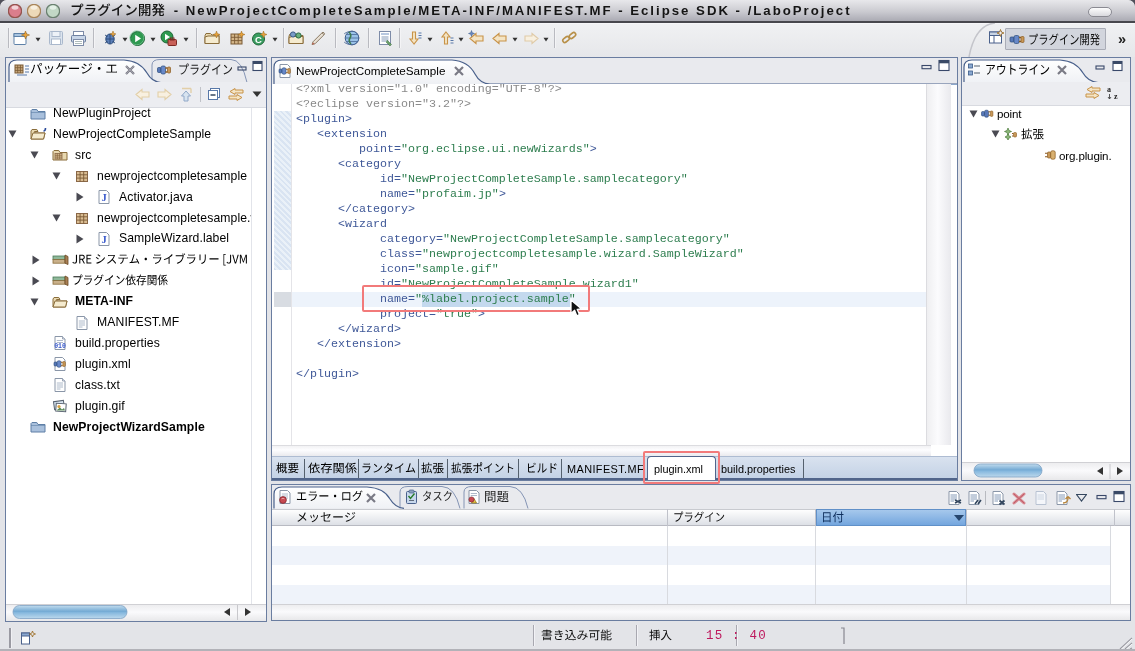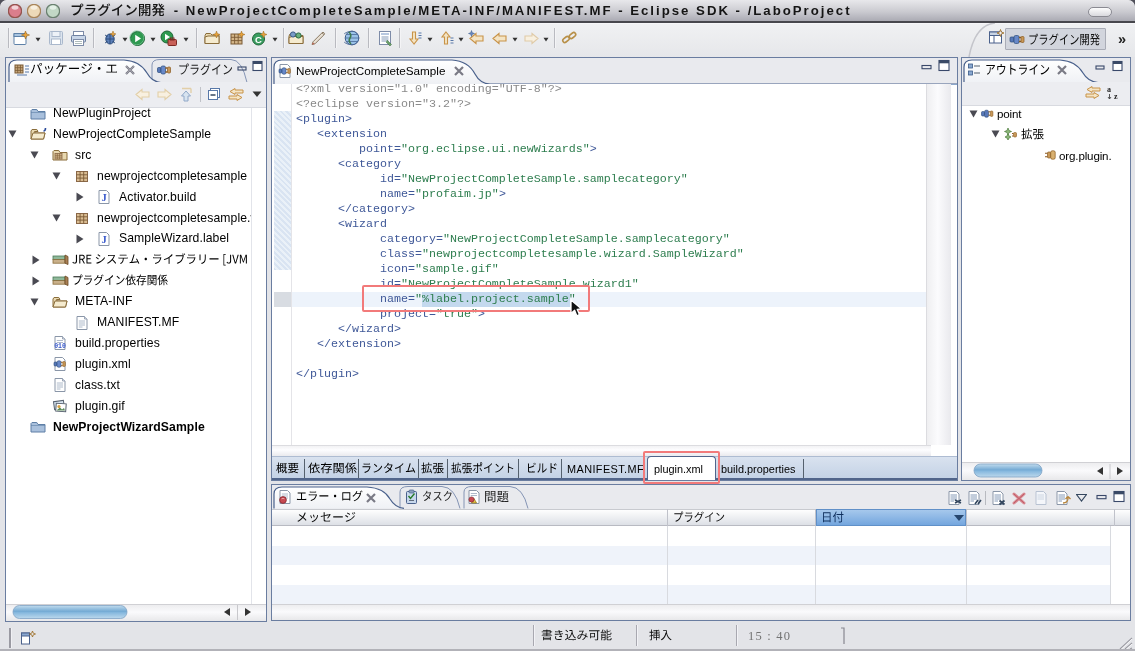--- a/index.html
+++ b/index.html
@@ -270,21 +270,21 @@
       <path d="M2.5 6.8 H13.5 M2.5 10.1 H13.5 M6.1 3.5 V13.5 M9.7 3.5 V13.5" stroke="#7A5A34" stroke-width="0.9"></path>
     </svg>
     <div style="position:absolute;left:97px;top:168.7px;font-family:Liberation Sans,sans-serif;font-size:12.2px;color:#000;font-weight:400;letter-spacing:0.1px;white-space:pre">newprojectcompletesample</div>
     <svg style="position:absolute;left:76px;top:192.1px" width="8" height="10" viewBox="0 0 8 10">
       <path d="M0.5 0.5 L7.5 5 L0.5 9.5 Z" fill="#4A4A52"></path>
     </svg>
     <svg style="position:absolute;left:96px;top:189.1px" width="16" height="16" viewBox="0 0 16 16">
       <path d="M3 1.5 L10.5 1.5 L13 4 L13 14.5 L3 14.5 Z" fill="#fff" stroke="#8A96A8"></path>
       <text x="8" y="12" font-family="Liberation Serif" font-size="10.5" font-weight="bold" fill="#3A5ACC" text-anchor="middle">J</text>
     </svg>
-    <div style="position:absolute;left:119px;top:189.6px;font-family:Liberation Sans,sans-serif;font-size:12.2px;color:#000;font-weight:400;letter-spacing:0.1px;white-space:pre">Activator.build</div>
+    <div style="position:absolute;left:119px;top:189.6px;font-family:Liberation Sans,sans-serif;font-size:12.2px;color:#000;font-weight:400;letter-spacing:0.1px;white-space:pre">Activator.java</div>
     <svg style="position:absolute;left:52px;top:214.0px" width="9" height="8" viewBox="0 0 9 8">
       <path d="M0.5 0.5 L8.5 0.5 L4.5 7.5 Z" fill="#4A4A52"></path>
     </svg>
     <svg style="position:absolute;left:74px;top:210.0px" width="16" height="16" viewBox="0 0 16 16">
       <rect x="2.5" y="3.5" width="11" height="10" fill="#D9BC92" stroke="#8A6848"></rect>
       <path d="M2.5 6.8 H13.5 M2.5 10.1 H13.5 M6.1 3.5 V13.5 M9.7 3.5 V13.5" stroke="#7A5A34" stroke-width="0.9"></path>
     </svg>
     <div style="position:absolute;left:97px;top:210.5px;font-family:Liberation Sans,sans-serif;font-size:12.2px;color:#000;font-weight:400;letter-spacing:0.1px;white-space:pre">newprojectcompletesample.w</div>
     <svg style="position:absolute;left:76px;top:233.89999999999998px" width="8" height="10" viewBox="0 0 8 10">
       <path d="M0.5 0.5 L7.5 5 L0.5 9.5 Z" fill="#4A4A52"></path>
@@ -316,21 +316,21 @@
     <svg style="position:absolute;left:72px;top:273.7px" width="96.0" height="13" viewBox="0 -10.74 109.80 13.42" preserveAspectRatio="none">
       <path d="M9.8 -8.8C9.8 -9.2 10.2 -9.6 10.6 -9.6C11.1 -9.6 11.4 -9.2 11.4 -8.8C11.4 -8.3 11.1 -8.0 10.6 -8.0C10.2 -8.0 9.8 -8.3 9.8 -8.8ZM9.3 -8.8C9.3 -8.6 9.3 -8.5 9.3 -8.4L8.9 -8.4C8.4 -8.4 3.5 -8.4 2.8 -8.4C2.4 -8.4 1.9 -8.4 1.6 -8.4V-7.4C1.9 -7.4 2.3 -7.4 2.8 -7.4C3.5 -7.4 8.3 -7.4 9.0 -7.4C8.9 -6.2 8.3 -4.5 7.4 -3.4C6.4 -2.1 5.1 -1.1 2.7 -0.5L3.5 0.4C5.8 -0.3 7.2 -1.4 8.3 -2.8C9.3 -4.1 9.9 -6.1 10.1 -7.3L10.2 -7.5C10.3 -7.4 10.5 -7.4 10.6 -7.4C11.4 -7.4 12.0 -8.0 12.0 -8.8C12.0 -9.5 11.4 -10.1 10.6 -10.1C9.9 -10.1 9.3 -9.5 9.3 -8.8Z M15.0 -9.1V-8.1C15.3 -8.1 15.7 -8.1 16.1 -8.1C16.8 -8.1 20.2 -8.1 20.9 -8.1C21.3 -8.1 21.7 -8.1 22.0 -8.1V-9.1C21.7 -9.0 21.3 -9.0 20.9 -9.0C20.2 -9.0 16.8 -9.0 16.1 -9.0C15.7 -9.0 15.3 -9.0 15.0 -9.1ZM22.9 -5.9 22.2 -6.3C22.1 -6.2 21.8 -6.2 21.5 -6.2C20.9 -6.2 15.7 -6.2 15.1 -6.2C14.8 -6.2 14.4 -6.2 13.9 -6.3V-5.3C14.4 -5.3 14.8 -5.3 15.1 -5.3C15.8 -5.3 21.0 -5.3 21.6 -5.3C21.4 -4.4 20.9 -3.4 20.1 -2.6C19.1 -1.5 17.6 -0.7 15.8 -0.4L16.6 0.5C18.2 0.1 19.7 -0.6 21.0 -2.0C21.9 -3.0 22.4 -4.3 22.8 -5.5C22.8 -5.6 22.9 -5.8 22.9 -5.9Z M33.7 -9.8 33.1 -9.5C33.4 -9.0 33.8 -8.3 34.1 -7.8L34.7 -8.1C34.5 -8.6 34.0 -9.3 33.7 -9.8ZM35.1 -10.2 34.4 -10.0C34.8 -9.5 35.2 -8.8 35.4 -8.3L36.1 -8.6C35.9 -9.0 35.4 -9.8 35.1 -10.2ZM30.5 -9.2 29.3 -9.6C29.3 -9.2 29.1 -8.8 29.0 -8.6C28.4 -7.5 27.2 -5.7 25.1 -4.5L26.0 -3.8C27.3 -4.7 28.3 -5.8 29.1 -6.8H33.2C32.9 -5.7 32.2 -4.1 31.2 -3.0C30.1 -1.7 28.6 -0.6 26.4 0.0L27.2 0.8C29.5 -0.0 31.0 -1.1 32.1 -2.5C33.2 -3.8 33.9 -5.5 34.3 -6.7C34.3 -6.9 34.4 -7.2 34.5 -7.3L33.7 -7.8C33.5 -7.7 33.3 -7.7 32.9 -7.7H29.6L29.9 -8.2C30.0 -8.4 30.3 -8.9 30.5 -9.2Z M37.6 -4.4 38.1 -3.5C39.8 -4.0 41.5 -4.7 42.8 -5.4V-0.9C42.8 -0.5 42.7 0.1 42.7 0.4H43.9C43.9 0.1 43.8 -0.5 43.8 -0.9V-6.1C45.1 -6.9 46.2 -7.8 47.1 -8.8L46.3 -9.6C45.5 -8.5 44.2 -7.5 43.0 -6.7C41.6 -5.8 39.8 -5.0 37.6 -4.4Z M51.6 -8.9 50.9 -8.2C51.8 -7.6 53.3 -6.3 53.9 -5.6L54.7 -6.4C54.0 -7.1 52.4 -8.4 51.6 -8.9ZM50.5 -0.8 51.2 0.2C53.2 -0.1 54.7 -0.9 56.0 -1.7C57.8 -2.8 59.2 -4.5 60.1 -6.0L59.5 -7.0C58.8 -5.5 57.3 -3.7 55.4 -2.5C54.2 -1.8 52.7 -1.1 50.5 -0.8Z M72.0 -6.0C71.5 -5.4 70.6 -4.7 69.9 -4.1C69.6 -5.1 69.3 -6.1 69.2 -7.1H72.5V-8.0H69.0V-10.1H68.1V-8.0H64.4V-7.1H67.7C66.8 -5.7 65.4 -4.5 63.9 -3.7C64.1 -3.5 64.4 -3.1 64.6 -2.9C65.1 -3.2 65.6 -3.6 66.1 -4.0V-0.4L64.6 -0.1L64.8 0.8C66.2 0.5 68.1 0.0 69.8 -0.4L69.7 -1.2L67.0 -0.6V-4.8C67.5 -5.3 68.0 -6.0 68.4 -6.6C69.0 -3.2 70.1 -0.5 72.3 0.9C72.5 0.6 72.8 0.3 73.0 0.1C71.7 -0.6 70.8 -1.8 70.2 -3.4C71.0 -3.9 71.9 -4.7 72.7 -5.3ZM64.3 -10.2C63.6 -8.4 62.4 -6.6 61.2 -5.4C61.3 -5.2 61.6 -4.7 61.7 -4.5C62.1 -4.9 62.6 -5.5 63.0 -6.1V0.9H63.9V-7.4C64.4 -8.2 64.8 -9.1 65.1 -9.9Z M80.7 -4.4V-3.2H77.3V-2.4H80.7V-0.1C80.7 0.0 80.7 0.1 80.4 0.1C80.2 0.1 79.5 0.1 78.7 0.1C78.8 0.4 78.9 0.7 79.0 1.0C80.0 1.0 80.7 1.0 81.1 0.8C81.5 0.7 81.6 0.4 81.6 -0.1V-2.4H84.9V-3.2H81.6V-3.9C82.5 -4.4 83.4 -5.2 84.1 -6.0L83.5 -6.5L83.3 -6.4H78.3V-5.6H82.5C82.1 -5.1 81.6 -4.7 81.1 -4.4ZM77.9 -10.2C77.8 -9.7 77.6 -9.2 77.4 -8.6H74.0V-7.8H77.0C76.2 -6.1 75.1 -4.5 73.6 -3.5C73.7 -3.3 74.0 -2.9 74.1 -2.6C74.6 -3.0 75.1 -3.4 75.5 -3.9V1.0H76.4V-5.0C77.1 -5.8 77.6 -6.8 78.0 -7.8H84.7V-8.6H78.4C78.6 -9.1 78.7 -9.6 78.9 -10.0Z M96.1 -9.7H92.0V-5.7H95.7V-0.1C95.7 0.0 95.6 0.1 95.5 0.1L94.3 0.1C94.4 -0.1 94.6 -0.2 94.7 -0.3C93.4 -0.5 92.5 -1.2 92.0 -2.0H94.7V-2.7H91.8V-2.8V-3.7H94.5V-4.4H93.0L93.7 -5.4L92.8 -5.6C92.7 -5.3 92.5 -4.7 92.2 -4.4H90.7C90.6 -4.7 90.3 -5.2 90.0 -5.6L89.3 -5.4C89.5 -5.1 89.7 -4.7 89.8 -4.4H88.5V-3.7H91.0V-2.8V-2.7H88.3V-2.0H90.8C90.6 -1.4 89.9 -0.7 88.2 -0.2C88.4 -0.0 88.6 0.2 88.7 0.4C90.4 -0.1 91.1 -0.8 91.5 -1.5C92.1 -0.6 93.0 0.1 94.2 0.4L94.3 0.2C94.4 0.4 94.5 0.7 94.5 1.0C95.3 1.0 95.8 1.0 96.1 0.8C96.5 0.7 96.6 0.4 96.6 -0.1V-9.7ZM90.1 -7.5V-6.4H87.4V-7.5ZM90.1 -8.1H87.4V-9.0H90.1ZM95.7 -7.5V-6.4H92.9V-7.5ZM95.7 -8.1H92.9V-9.0H95.7ZM86.5 -9.7V1.0H87.4V-5.8H90.9V-9.7Z M106.7 -2.1C107.4 -1.3 108.2 -0.3 108.5 0.4L109.3 0.0C108.9 -0.7 108.2 -1.7 107.4 -2.4ZM102.8 -2.4C102.4 -1.6 101.7 -0.6 101.0 0.0C101.2 0.1 101.5 0.3 101.7 0.5C102.4 -0.2 103.2 -1.3 103.6 -2.2ZM101.6 -6.7C102.4 -6.2 103.5 -5.4 104.0 -4.8L103.2 -4.0L101.1 -4.0L101.2 -3.1L104.7 -3.2V1.0H105.6V-3.3L108.3 -3.4C108.5 -3.1 108.6 -2.8 108.7 -2.6L109.5 -2.9C109.1 -3.7 108.3 -4.9 107.4 -5.7L106.7 -5.4C107.0 -5.0 107.4 -4.6 107.7 -4.2L104.4 -4.1C105.5 -5.1 106.7 -6.4 107.6 -7.5L106.8 -7.9C106.2 -7.2 105.4 -6.2 104.7 -5.4C104.4 -5.7 103.9 -6.0 103.5 -6.4C104.1 -7.0 104.7 -7.8 105.3 -8.5L105.2 -8.6C106.5 -8.7 107.8 -8.9 108.7 -9.2L108.1 -9.9C106.5 -9.5 103.8 -9.1 101.5 -8.9C101.6 -8.8 101.7 -8.4 101.8 -8.2C102.5 -8.3 103.3 -8.3 104.1 -8.4C103.8 -7.9 103.3 -7.3 102.9 -6.8C102.6 -7.0 102.4 -7.1 102.1 -7.3ZM100.7 -10.2C100.0 -8.3 98.9 -6.5 97.8 -5.2C97.9 -5.0 98.2 -4.6 98.3 -4.3C98.7 -4.8 99.2 -5.4 99.6 -6.0V1.0H100.5V-7.5C100.9 -8.3 101.2 -9.1 101.5 -9.9Z" fill="#000"></path>
     </svg>
     <svg style="position:absolute;left:30px;top:297.6px" width="9" height="8" viewBox="0 0 9 8">
       <path d="M0.5 0.5 L8.5 0.5 L4.5 7.5 Z" fill="#4A4A52"></path>
     </svg>
     <svg style="position:absolute;left:52px;top:293.6px" width="16" height="16" viewBox="0 0 16 16">
       <path d="M1 5 L1 13 L13.5 13 L15 7 L5 7 L4.5 5.5 L8 5.5 L6.8 3.5 L2 3.5 Z" fill="#E8D8B0" stroke="#8A6D3B"></path>
       <path d="M1 13 L3 7 L15 7 L13.5 13 Z" fill="#F5EBCF" stroke="#8A6D3B"></path>
     </svg>
-    <div style="position:absolute;left:75px;top:294.1px;font-family:Liberation Sans,sans-serif;font-size:12.2px;color:#000;font-weight:400;letter-spacing:0.1px;white-space:pre">META-INF</div>
+    <div style="position:absolute;left:75px;top:294.1px;font-family:Liberation Sans,sans-serif;font-size:12.2px;color:#000;font-weight:700;letter-spacing:0.1px;white-space:pre">META-INF</div>
     <svg style="position:absolute;left:74px;top:314.5px" width="16" height="16" viewBox="0 0 16 16">
       <path d="M3 1.5 L10.5 1.5 L13 4 L13 14.5 L3 14.5 Z" fill="#fff" stroke="#8A96A8"></path>
       <path d="M10.5 1.5 L10.5 4 L13 4" fill="#D8E0EA" stroke="#8A96A8" stroke-width="0.8"></path>
       <path d="M4.8 6 H11 M4.8 8 H11 M4.8 10 H11 M4.8 12 H8.5" stroke="#9AA8BC" stroke-width="0.8"></path>
     </svg>
     <div style="position:absolute;left:97px;top:315.0px;font-family:Liberation Sans,sans-serif;font-size:12.2px;color:#000;font-weight:400;letter-spacing:0.1px;white-space:pre">MANIFEST.MF</div>
     <svg style="position:absolute;left:52px;top:335.4px" width="16" height="16" viewBox="0 0 16 16">
       <path d="M3 1.5 L10.5 1.5 L13 4 L13 14.5 L3 14.5 Z" fill="#fff" stroke="#8A96A8"></path>
       <path d="M10.5 1.5 L10.5 4 L13 4" fill="#D8E0EA" stroke="#8A96A8" stroke-width="0.8"></path>
       <text x="8" y="12.5" font-family="Liberation Mono" font-size="6.5" font-weight="bold" fill="#3A5ACC" text-anchor="middle">010</text>
@@ -655,21 +655,21 @@
     </svg>
     <div style="position:absolute;left:533px;top:625px;width:1px;height:21px;background:#A8A8B0;box-shadow:1px 0 0 #F2F2F6"></div>
     <div style="position:absolute;left:636px;top:625px;width:1px;height:21px;background:#A8A8B0;box-shadow:1px 0 0 #F2F2F6"></div>
     <div style="position:absolute;left:736px;top:625px;width:1px;height:21px;background:#A8A8B0;box-shadow:1px 0 0 #F2F2F6"></div>
     <svg style="position:absolute;left:541px;top:629px" width="71.0" height="13" viewBox="0 -10.74 73.20 13.42" preserveAspectRatio="none">
       <path d="M3.1 -0.8H9.2V-0.0H3.1ZM3.1 -1.4V-2.2H9.2V-1.4ZM2.2 -2.8V1.0H3.1V0.6H9.2V1.0H10.1V-2.8ZM0.7 -4.1V-3.4H11.5V-4.1H6.5V-4.8H10.7V-5.4H6.5V-6.1H10.0V-7.4H11.5V-8.1H10.0V-9.4H6.5V-10.3H5.6V-9.4H2.0V-8.8H5.6V-8.1H0.7V-7.4H5.6V-6.7H1.8V-6.1H5.6V-5.4H1.5V-4.8H5.6V-4.1ZM6.5 -8.8H9.1V-8.1H6.5ZM6.5 -6.7V-7.4H9.1V-6.7Z M15.9 -3.2 15.0 -3.4C14.7 -2.9 14.5 -2.4 14.5 -1.7C14.5 -0.1 15.8 0.6 18.2 0.6C19.3 0.6 20.2 0.5 21.1 0.4L21.1 -0.6C20.3 -0.4 19.4 -0.3 18.2 -0.3C16.3 -0.3 15.4 -0.8 15.4 -1.9C15.4 -2.4 15.6 -2.8 15.9 -3.2ZM18.3 -8.5 18.4 -8.2C17.2 -8.1 15.8 -8.2 14.4 -8.4L14.4 -7.5C16.0 -7.3 17.5 -7.3 18.6 -7.4L19.0 -6.4L19.2 -5.8C17.8 -5.7 16.0 -5.7 14.2 -5.9L14.2 -4.9C16.1 -4.8 18.1 -4.8 19.6 -5.0C19.8 -4.4 20.2 -3.8 20.5 -3.2C20.1 -3.3 19.3 -3.3 18.7 -3.4L18.6 -2.7C19.4 -2.6 20.6 -2.5 21.3 -2.3L21.8 -3.0C21.6 -3.2 21.5 -3.4 21.3 -3.6C21.0 -4.0 20.7 -4.5 20.5 -5.1C21.3 -5.2 22.1 -5.3 22.7 -5.5L22.5 -6.4C22.0 -6.2 21.1 -6.0 20.1 -5.9L19.8 -6.6L19.5 -7.5C20.4 -7.6 21.3 -7.8 21.9 -8.0L21.8 -8.8C21.0 -8.6 20.2 -8.4 19.3 -8.3C19.2 -8.8 19.1 -9.3 19.0 -9.7L18.0 -9.6C18.1 -9.3 18.2 -8.9 18.3 -8.5Z M25.1 -9.4C25.9 -8.9 26.8 -8.0 27.2 -7.4L28.0 -8.1C27.5 -8.6 26.6 -9.4 25.8 -10.0ZM31.4 -7.3C30.9 -4.8 29.9 -2.8 28.1 -1.7C28.3 -1.5 28.6 -1.2 28.8 -1.0C30.4 -2.1 31.4 -3.8 32.0 -6.0C32.6 -3.7 33.6 -2.0 35.3 -1.0C35.5 -1.2 35.8 -1.6 36.0 -1.7C33.6 -3.0 32.6 -5.9 32.3 -9.6H29.3V-8.8H31.6C31.6 -8.2 31.7 -7.7 31.8 -7.2ZM27.6 -5.4H25.0V-4.6H26.7V-1.5C26.1 -1.0 25.4 -0.4 24.8 -0.1L25.3 0.9C26.0 0.3 26.6 -0.2 27.2 -0.7C28.0 0.2 29.1 0.7 30.7 0.7C32.0 0.8 34.5 0.8 35.9 0.7C35.9 0.4 36.1 -0.0 36.2 -0.2C34.7 -0.1 32.0 -0.1 30.7 -0.1C29.2 -0.2 28.2 -0.6 27.6 -1.5Z M46.9 -6.3 46.0 -6.4C46.0 -6.0 46.0 -5.6 46.0 -5.3C45.9 -5.0 45.9 -4.7 45.8 -4.3C44.9 -4.8 43.7 -5.2 42.5 -5.3C43.0 -6.5 43.6 -7.7 43.9 -8.3C44.0 -8.4 44.1 -8.5 44.2 -8.7L43.6 -9.2C43.4 -9.1 43.2 -9.1 43.0 -9.0C42.5 -9.0 40.9 -8.9 40.2 -8.9C40.0 -8.9 39.6 -8.9 39.3 -8.9L39.4 -8.0C39.7 -8.0 40.0 -8.0 40.3 -8.0C40.8 -8.1 42.3 -8.1 42.8 -8.1C42.4 -7.4 42.0 -6.3 41.5 -5.4C39.1 -5.3 37.5 -3.9 37.5 -2.1C37.5 -1.1 38.2 -0.5 39.1 -0.5C39.7 -0.5 40.2 -0.7 40.6 -1.3C41.1 -2.0 41.7 -3.4 42.1 -4.5C43.4 -4.4 44.6 -4.0 45.6 -3.4C45.2 -2.1 44.4 -0.8 42.4 0.1L43.2 0.7C45.0 -0.1 45.9 -1.3 46.4 -2.9C46.9 -2.6 47.3 -2.2 47.7 -1.9L48.2 -3.0C47.8 -3.3 47.3 -3.6 46.7 -3.9C46.8 -4.6 46.9 -5.4 46.9 -6.3ZM41.2 -4.5C40.7 -3.6 40.3 -2.4 39.8 -1.9C39.6 -1.5 39.4 -1.4 39.1 -1.4C38.7 -1.4 38.4 -1.7 38.4 -2.3C38.4 -3.3 39.4 -4.4 41.2 -4.5Z M49.5 -9.4V-8.5H57.9V-0.4C57.9 -0.1 57.8 -0.0 57.6 0.0C57.3 0.0 56.3 0.0 55.3 -0.0C55.4 0.2 55.6 0.7 55.7 1.0C56.9 1.0 57.7 1.0 58.2 0.8C58.7 0.6 58.9 0.3 58.9 -0.3V-8.5H60.4V-9.4ZM51.6 -5.8H54.8V-3.0H51.6ZM50.7 -6.7V-1.1H51.6V-2.1H55.7V-6.7Z M65.1 -9.1C65.3 -8.7 65.6 -8.3 65.9 -7.8L63.4 -7.7C63.8 -8.4 64.1 -9.3 64.5 -10.0L63.5 -10.3C63.3 -9.5 62.8 -8.5 62.4 -7.7L61.5 -7.7L61.6 -6.8C62.8 -6.8 64.6 -6.9 66.3 -7.0C66.4 -6.8 66.6 -6.5 66.6 -6.3L67.4 -6.7C67.1 -7.4 66.5 -8.6 65.8 -9.4ZM65.7 -5.1V-4.1H63.1V-5.1ZM62.2 -5.9V1.0H63.1V-1.5H65.7V-0.1C65.7 0.1 65.6 0.1 65.5 0.1C65.3 0.1 64.8 0.1 64.2 0.1C64.3 0.3 64.5 0.7 64.5 0.9C65.3 0.9 65.8 0.9 66.1 0.8C66.5 0.6 66.6 0.4 66.6 -0.1V-5.9ZM63.1 -3.4H65.7V-2.2H63.1ZM71.5 -9.3C70.8 -9.0 69.7 -8.5 68.6 -8.2V-10.2H67.7V-6.2C67.7 -5.2 68.0 -4.9 69.2 -4.9C69.4 -4.9 71.0 -4.9 71.3 -4.9C72.3 -4.9 72.6 -5.3 72.7 -6.8C72.4 -6.8 72.0 -7.0 71.8 -7.1C71.8 -5.9 71.7 -5.7 71.2 -5.7C70.9 -5.7 69.5 -5.7 69.3 -5.7C68.7 -5.7 68.6 -5.8 68.6 -6.2V-7.4C69.8 -7.8 71.1 -8.2 72.1 -8.6ZM71.6 -3.9C70.9 -3.4 69.7 -3.0 68.6 -2.6V-4.6H67.7V-0.4C67.7 0.6 68.0 0.9 69.2 0.9C69.5 0.9 71.1 0.9 71.4 0.9C72.4 0.9 72.7 0.4 72.8 -1.2C72.6 -1.3 72.2 -1.4 72.0 -1.6C71.9 -0.2 71.8 0.0 71.3 0.0C71.0 0.0 69.6 0.0 69.3 0.0C68.7 0.0 68.6 -0.0 68.6 -0.4V-1.8C69.9 -2.2 71.3 -2.7 72.2 -3.2Z" fill="#111"></path>
     </svg>
     <svg style="position:absolute;left:649px;top:629px" width="23.0" height="13" viewBox="0 -10.74 24.40 13.42" preserveAspectRatio="none">
       <path d="M4.8 -6.1V-0.9H5.6V-1.4H7.5V1.0H8.4V-1.4H10.4V-1.0H11.2V-6.1H8.4V-7.0H11.6V-7.8H8.4V-9.0C9.4 -9.1 10.4 -9.2 11.1 -9.3L10.6 -10.0C9.1 -9.7 6.7 -9.5 4.6 -9.4C4.7 -9.2 4.8 -8.9 4.8 -8.7C5.7 -8.7 6.6 -8.8 7.5 -8.9V-7.8H4.4V-7.0H7.5V-6.1ZM5.6 -3.4H7.5V-2.2H5.6ZM5.6 -4.1V-5.3H7.5V-4.1ZM10.4 -3.4V-2.2H8.4V-3.4ZM10.4 -4.1H8.4V-5.3H10.4ZM2.2 -10.2V-7.8H0.5V-6.9H2.2V-4.3L0.3 -3.8L0.5 -2.9L2.2 -3.4V-0.1C2.2 0.0 2.1 0.1 2.0 0.1C1.8 0.1 1.3 0.1 0.8 0.1C0.9 0.3 1.0 0.7 1.0 1.0C1.8 1.0 2.3 0.9 2.6 0.8C3.0 0.6 3.1 0.4 3.1 -0.1V-3.6L4.4 -4.1L4.3 -4.9L3.1 -4.5V-6.9H4.3V-7.8H3.1V-10.2Z M17.6 -7.1C16.9 -3.7 15.3 -1.2 12.6 0.2C12.9 0.4 13.3 0.8 13.5 1.0C15.9 -0.5 17.5 -2.7 18.4 -5.9C18.9 -3.6 20.2 -0.9 23.3 0.9C23.4 0.7 23.8 0.3 24.0 0.2C19.2 -2.7 18.9 -7.3 18.9 -9.5H15.0V-8.6H18.0C18.0 -8.1 18.1 -7.6 18.2 -7.0Z" fill="#111"></path>
     </svg>
-    <div style="position:absolute;left:748px;top:629px;font-family:Liberation Serif, serif;font-size:12.5px;color:#737373;font-weight:400;letter-spacing:1.2px;white-space:pre">15 : 40</div>
+    <div style="position:absolute;left:706px;top:629px;font-family:Liberation Mono, monospace;font-size:12.5px;color:#be185d;font-weight:400;letter-spacing:1.2px;white-space:pre">15 : 40</div>
     <svg style="position:absolute;left:840px;top:626px" width="8" height="20" viewBox="0 0 8 20">
       <path d="M1 2 L4 2 L4 18" stroke="#888890" stroke-width="1.2" fill="none"></path>
     </svg>
     <svg style="position:absolute;left:1118px;top:636px" width="15" height="14" viewBox="0 0 15 14">
       <path d="M14 2 L2 13 M14 7 L7 13 M14 12 L12 13" stroke="#9A9AA2" stroke-width="1.2"></path>
       <path d="M14 3 L3 13.5 M14 8 L8 13.5" stroke="#FFF" stroke-width="0.8"></path>
     </svg>
     <div style="position:absolute;left:0px;top:649px;width:1135px;height:2px;background:#B2B2B8"></div>
   </div>
 </body></html>

